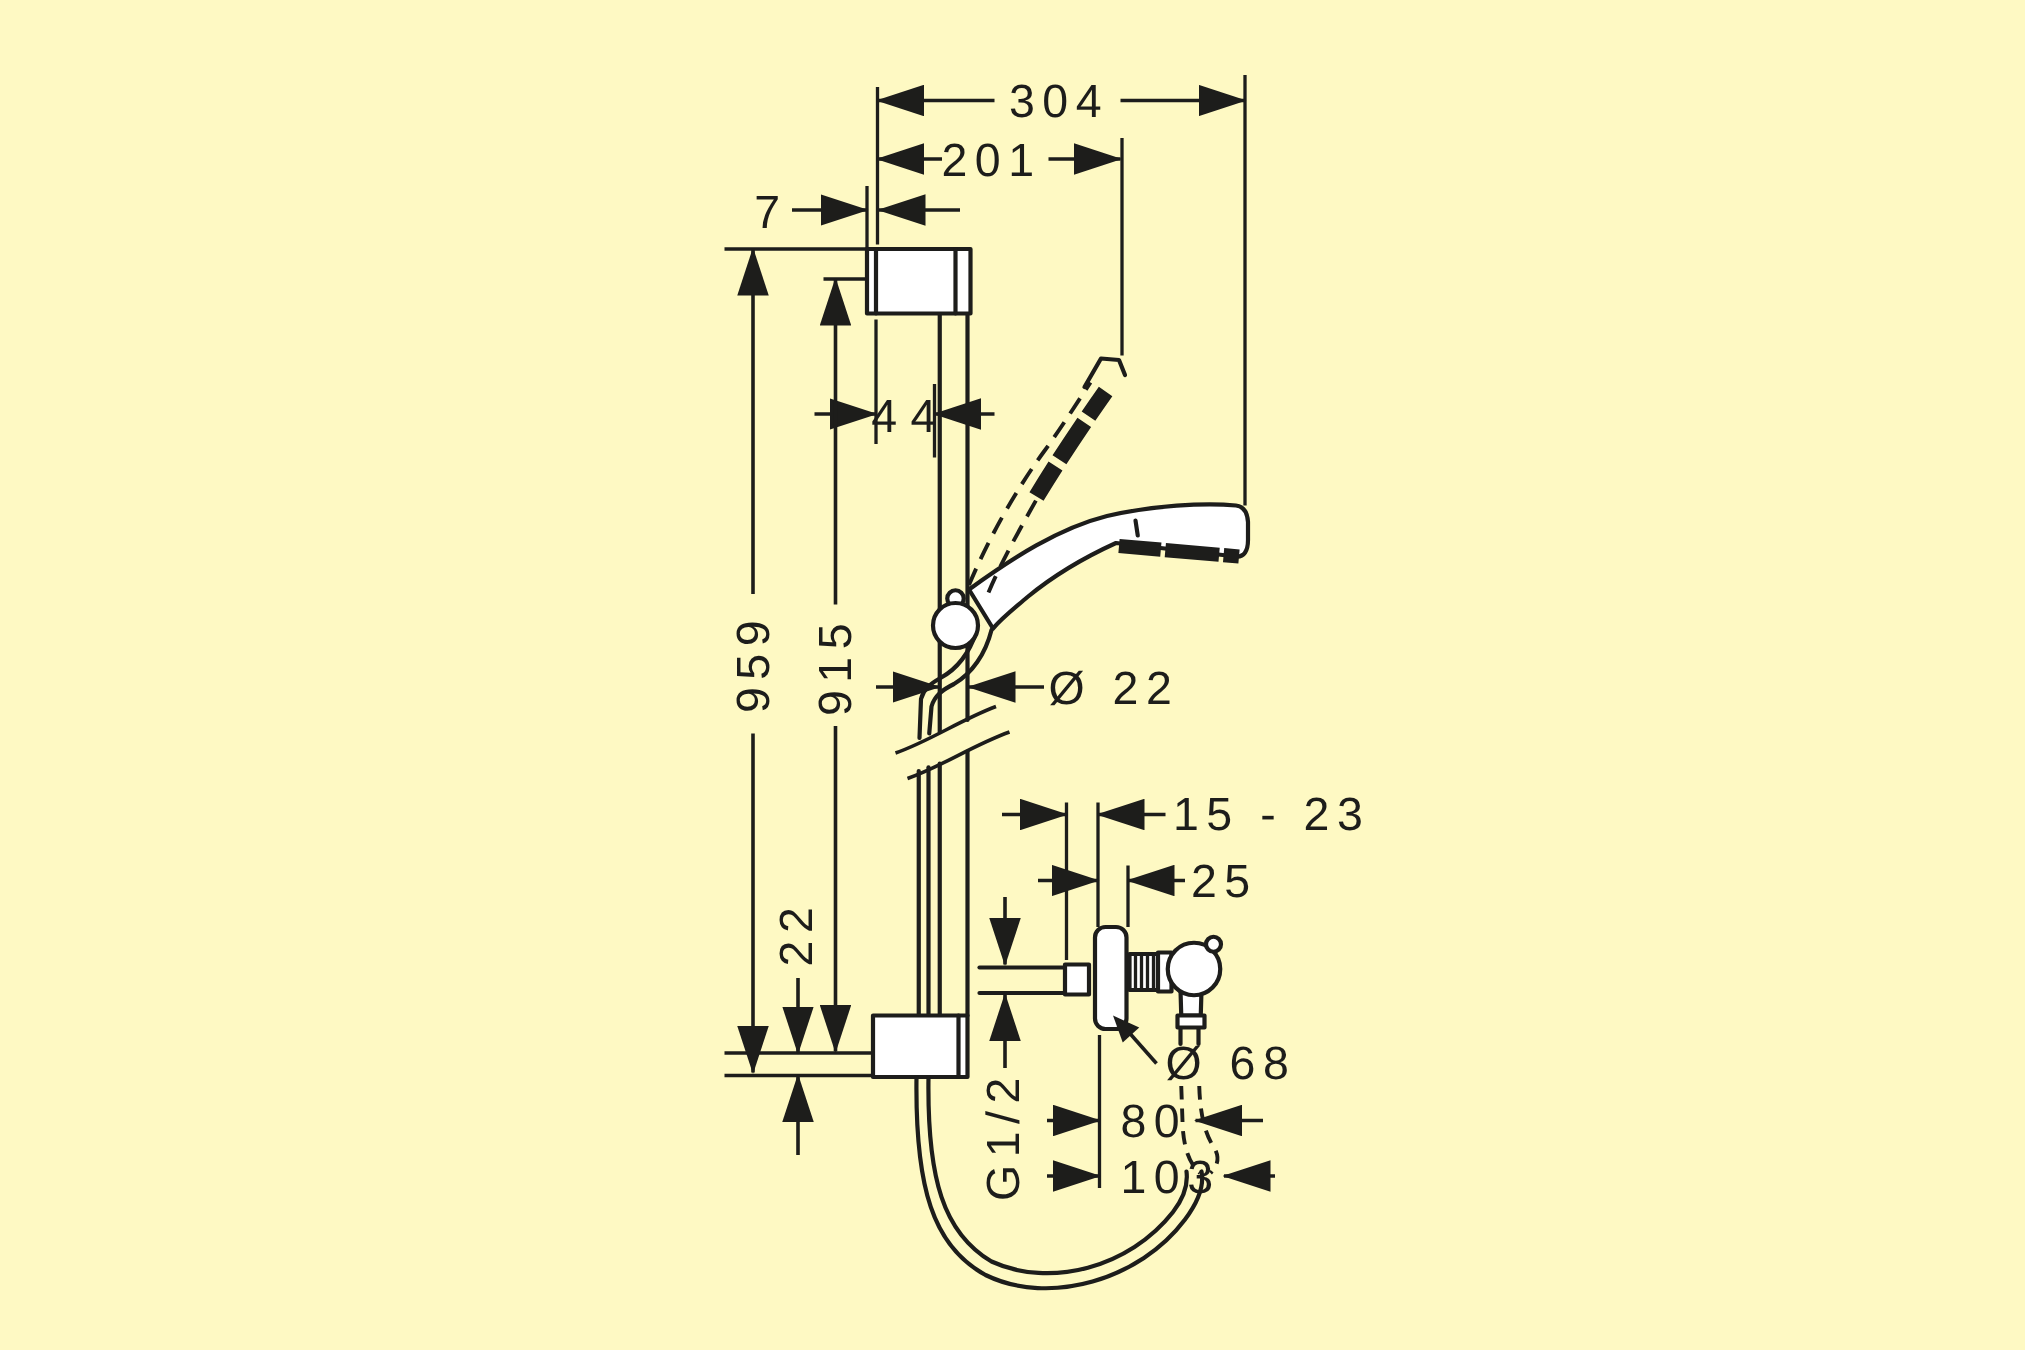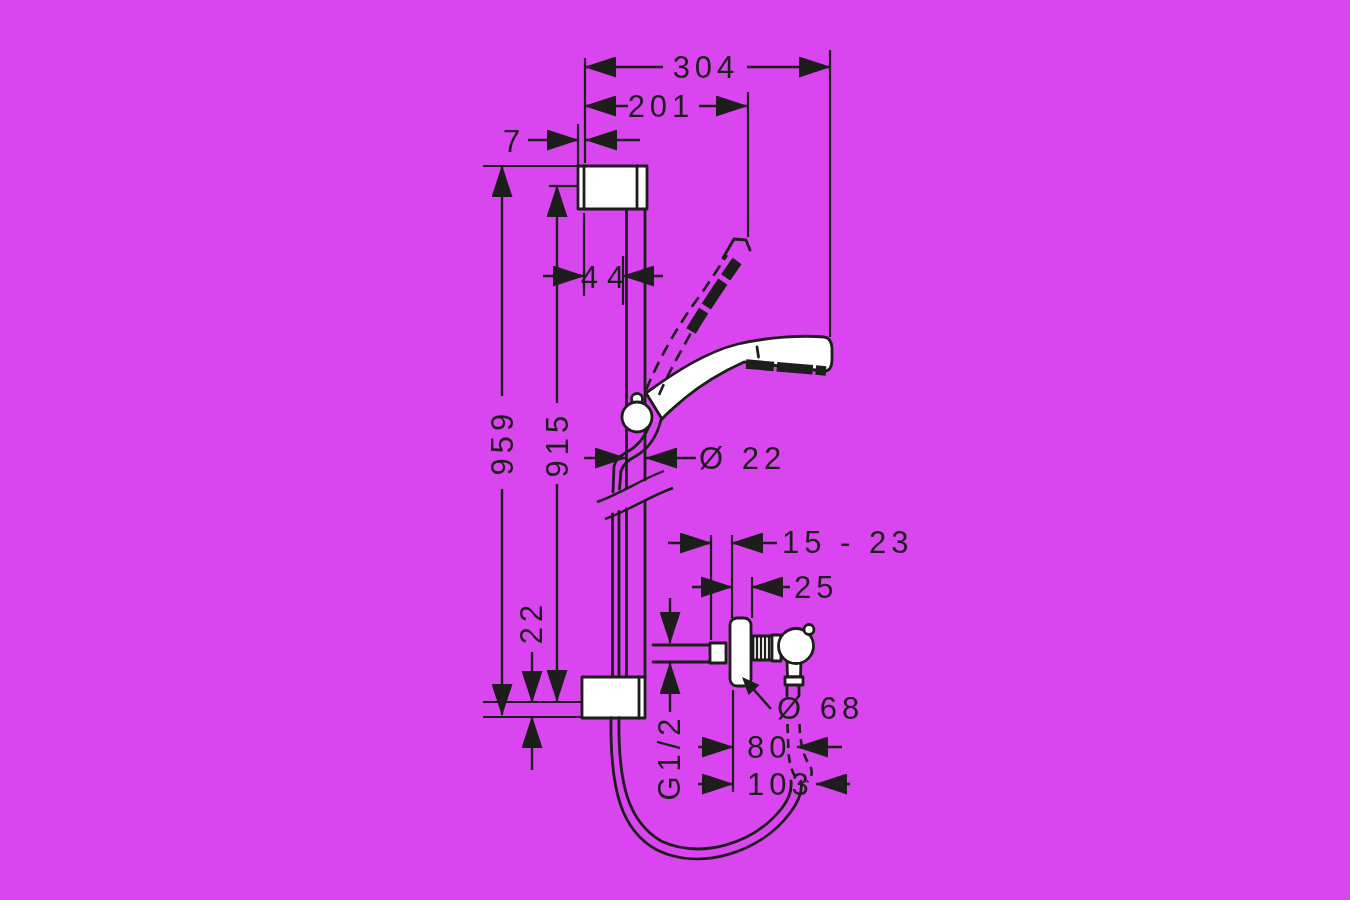--- a/index.html
+++ b/index.html
@@ -1,16 +1,16 @@
 <!DOCTYPE html>
 <html><head>
 <meta charset="utf-8">
 <style>
   html,body{margin:0;padding:0;background:#fff;}
-  .canvas{position:relative;width:1350px;height:900px;background:#d946ef;overflow:hidden;}
+  .canvas{position:relative;width:1350px;height:900px;background:#fef9c3;overflow:hidden;}
   svg{position:absolute;left:0;top:0;}
   .pline{stroke:#1d1d1b;stroke-width:2.8;fill:none;stroke-linecap:round;stroke-linejoin:round;}
   .pfill{stroke:#1d1d1b;stroke-width:2.8;fill:#ffffff;stroke-linejoin:round;}
   .xline{stroke:#1d1d1b;stroke-width:2.2;fill:none;stroke-linecap:butt;}
   .dline{stroke:#1d1d1b;stroke-width:2.4;fill:none;stroke-linecap:butt;}
   .dashline{stroke:#1d1d1b;stroke-width:2.6;fill:none;stroke-linecap:butt;stroke-dasharray:12 7;}
   .hdash{stroke:#1d1d1b;stroke-width:2.6;fill:none;stroke-linecap:butt;stroke-dasharray:9 6;}
   .spray{stroke:#1d1d1b;fill:none;stroke-linecap:butt;}
   .lbl{font-family:"Liberation Sans",sans-serif;font-size:31px;letter-spacing:5px;fill:#1d1d1b;}
   .lbl44{letter-spacing:9px;}

